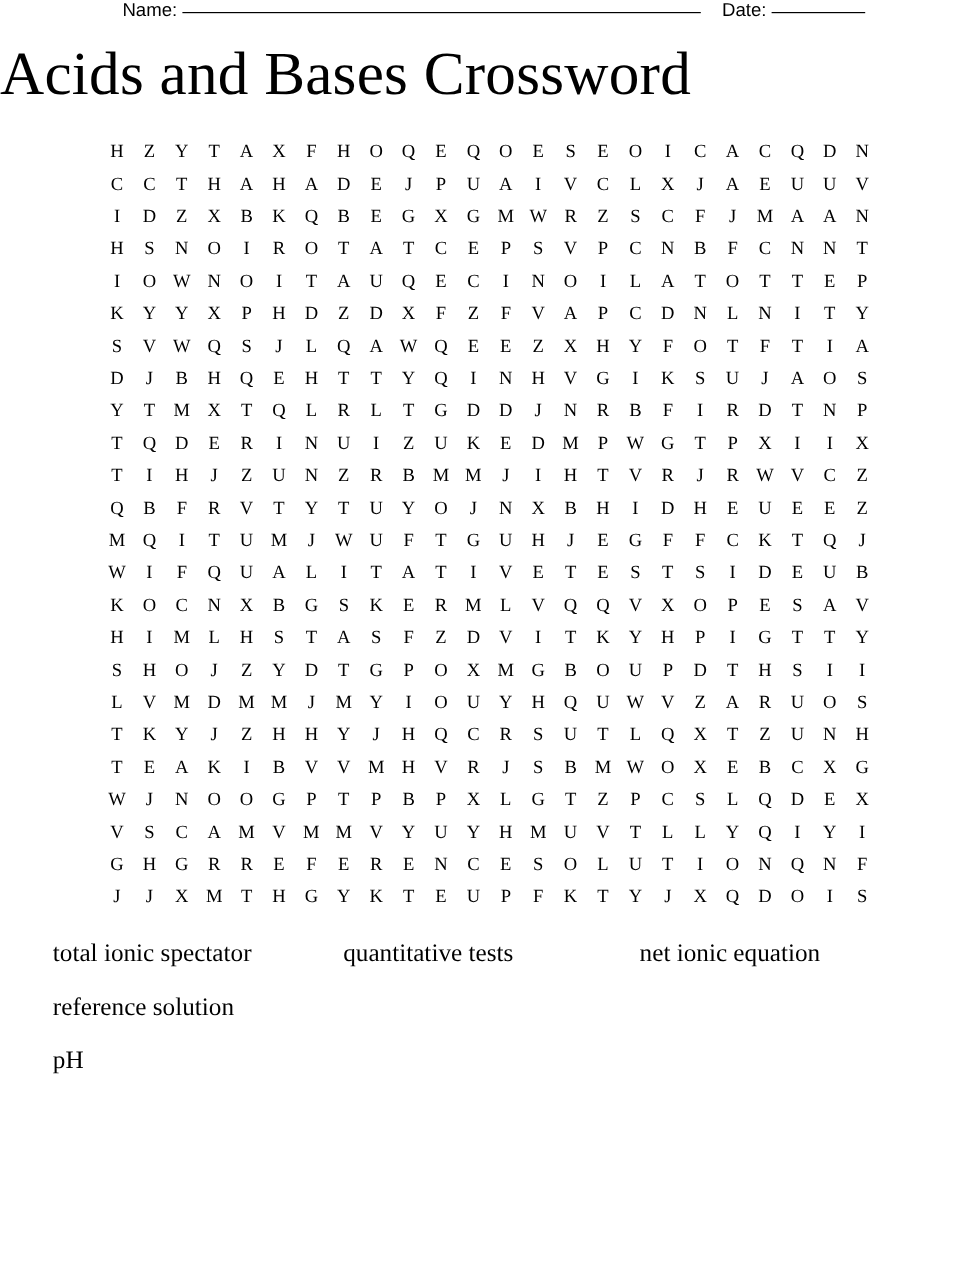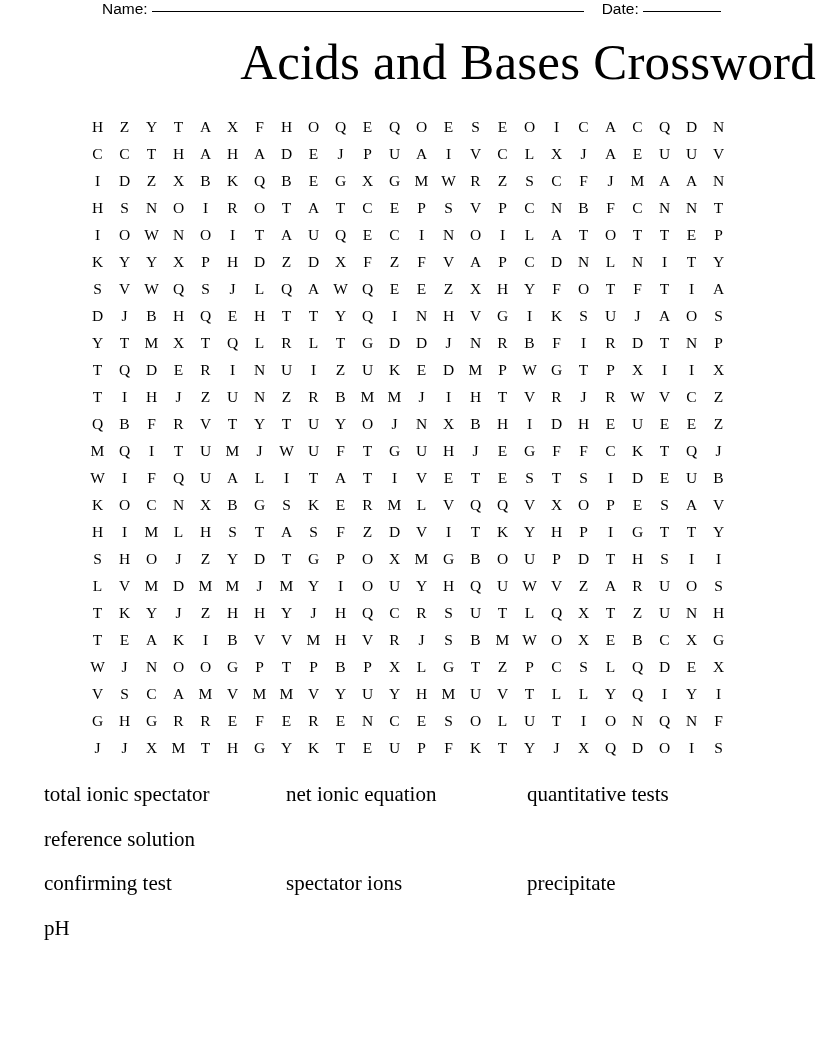--- a/index.html
+++ b/index.html
@@ -51,21 +51,21 @@
   .rule-name { width: 432px; }
   .rule-date { width: 78px; }
   .field-date { margin-left: 18px; }
 
   
   .title {
     position: absolute;
     top: 31px;
     left: 0;
     width: 816px;
-    text-align: right;
+    text-align: left;
     font-family: "Liberation Serif", serif;
     font-size: 51px;
     line-height: 62px;
     font-weight: normal;
     letter-spacing: 0.2px;
   }
 
   
   .grid {
     position: absolute;
@@ -747,29 +747,24 @@
       <div class="cell">D</div>
       <div class="cell">O</div>
       <div class="cell">I</div>
       <div class="cell">S</div>
     </div>
   </div>
 
 <div class="wordlist" id="wordlist">
     <div class="word-row">
       <div class="word word-col-0">total ionic spectator</div>
+      <div class="word word-col-2">quantitative tests</div>
       <div class="word word-col-1">net ionic equation</div>
-      <div class="word word-col-2">quantitative tests</div>
     </div>
     <div class="word-row">
       <div class="word word-col-0">reference solution</div>
-    </div>
-    <div class="word-row">
-      <div class="word word-col-0">confirming test</div>
-      <div class="word word-col-1">spectator ions</div>
-      <div class="word word-col-2">precipitate</div>
     </div>
     <div class="word-row">
       <div class="word word-col-0">pH</div>
       <div class="word word-col-1"></div>
       <div class="word word-col-2"></div>
     </div>
   </div>
 
 </body></html>

